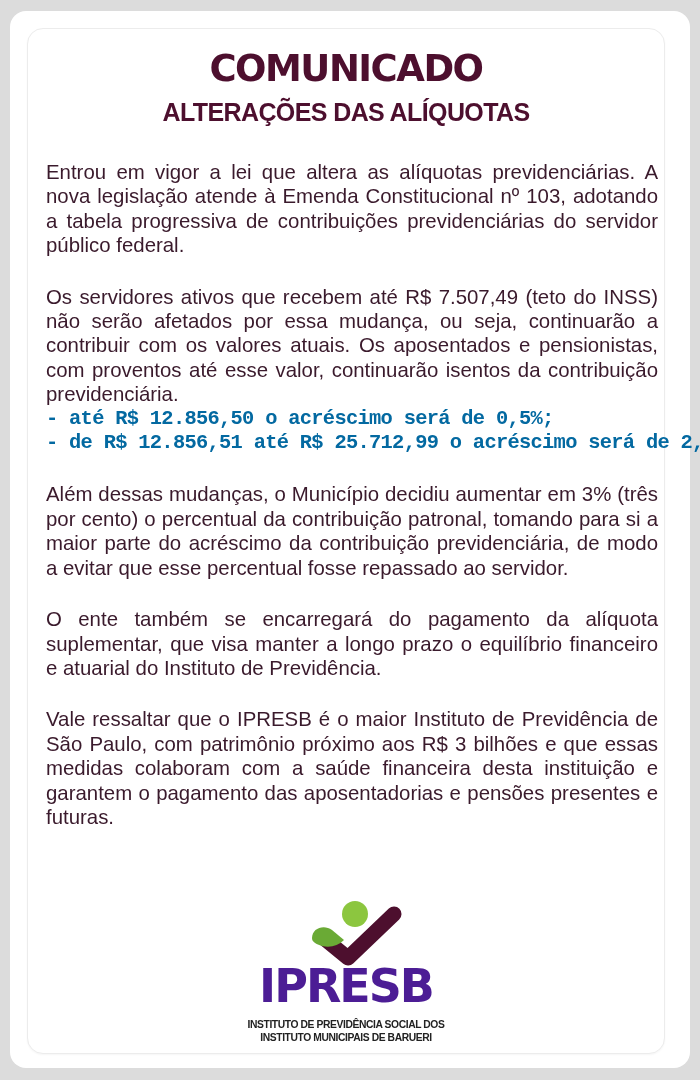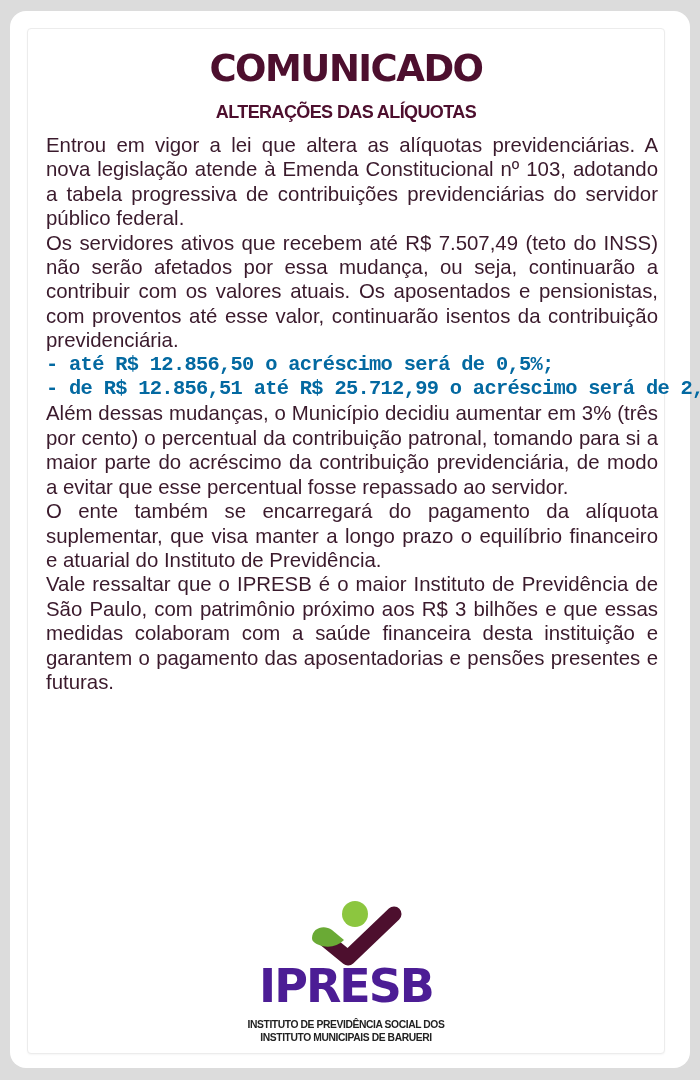--- a/index.html
+++ b/index.html
@@ -24,21 +24,21 @@
       border-radius: 16px;
     }
     .inner-card {
       position: absolute;
       left: 17px;
       top: 17px;
       width: 636px;
       height: 1024px;
       background: #ffffff;
       border: 1px solid #ececec;
-      border-radius: 4px;
+      border-radius: 16px;
       box-shadow: 0 1px 2px rgba(0,0,0,0.04);
     }
     .title {
       position: absolute;
       left: 0;
       right: 0;
       top: 18px;
       text-align: center;
       color: #4d0f2e;
       font-family: "DejaVu Sans", sans-serif;
@@ -49,40 +49,41 @@
     }
     .subtitle {
       position: absolute;
       left: 0;
       right: 0;
       top: 68px;
       text-align: center;
       color: #4d0f2e;
       font-family: "Liberation Sans", sans-serif;
       font-weight: bold;
-      font-size: 18px;
+      font-size: 25px;
       letter-spacing: -0.6px;
       line-height: 30px;
     }
     .body-text {
       position: absolute;
       left: 18px;
       top: 104px;
       width: 612px;
       color: #3a1a2c;
       font-family: "Liberation Sans", sans-serif;
       font-size: 20.4px;
       line-height: 24.4px;
       text-align: justify;
     }
     .body-text p {
       margin: 0;
     }
     .body-text p.last-left {
       text-align-last: left;
+      margin-top: 27px;
     }
     .body-text .bold-line {
       font-weight: bold;
       color: #0369a1;
       letter-spacing: -0.7px;
       text-align: left;
       white-space: nowrap;
       font-family: Liberation Mono, monospace;
     }
     .logo {

